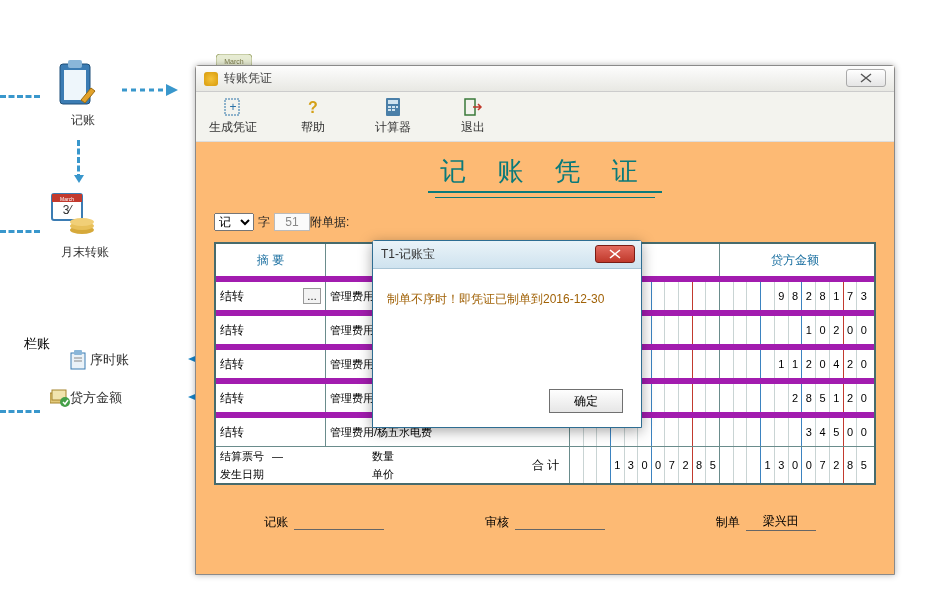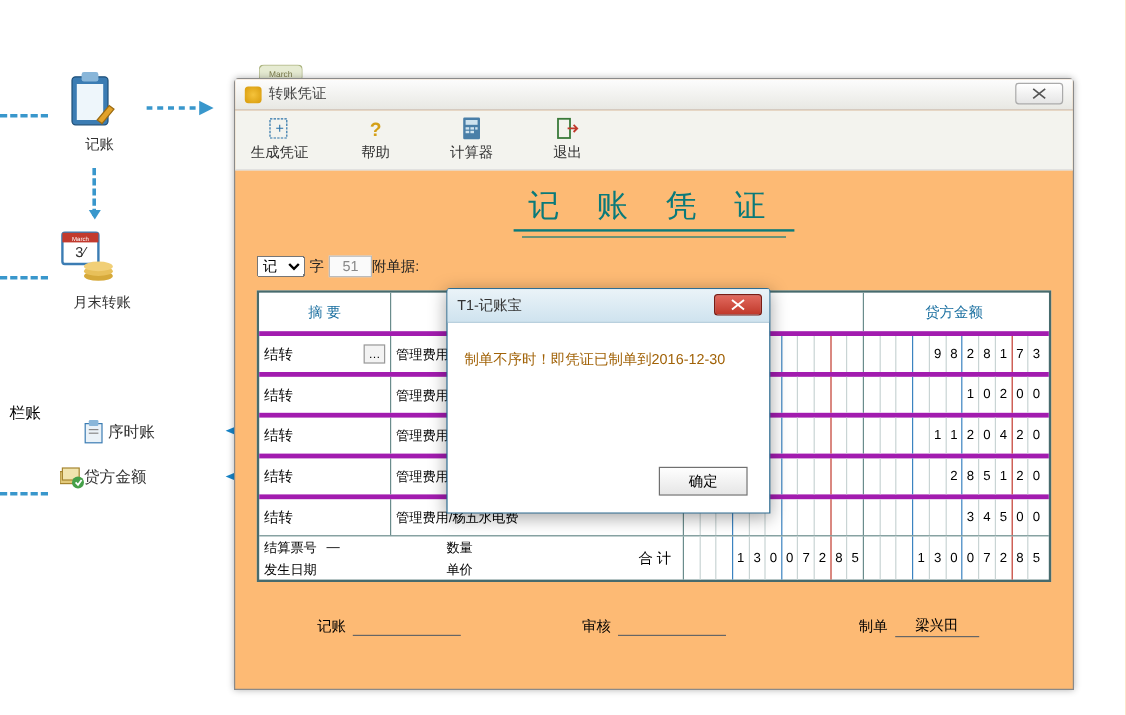--- a/index.html
+++ b/index.html
@@ -46,21 +46,21 @@
 .date-dd { position:absolute; right:1px; top:1px; width:14px; height:14px; background:linear-gradient(#f8f8f8,#dcdcdc); border:1px solid #999; font-size:8px; display:flex;align-items:center;justify-content:center;}
 .hr-right { font-size:12px; }
 
 
 .voucher-table { border:2px solid #476b6d; margin-top:6px; background:#fff; font-size:12px;}
 .vt-head { display:flex; height:32px; background:#fff; }
 .vt-col-abstract { width:110px; border-right:1px solid #6a8c8c; display:flex;align-items:center;justify-content:center; color:#1a6fa0;}
 .vt-col-subject { width:244px; border-right:1px solid #6a8c8c; display:flex;align-items:center;justify-content:center;}
 .vt-col-debit { width:150px; border-right:1px solid #6a8c8c; display:flex;align-items:center;justify-content:center; color:#1a6fa0;}
 .vt-col-credit { width:150px; display:flex;align-items:center;justify-content:center; color:#1a6fa0;}
-.vt-row { display:flex; height:34px; border-top:4px solid #a21caf;}
+.vt-row { display:flex; height:34px; border-top:6px solid #a21caf;}
 .cell-abs { width:110px; border-right:1px solid #6a8c8c; padding:2px 4px; display:flex; align-items:center;}
 .cell-abs .dots { margin-left:auto; width:18px; height:16px; border:1px solid #999; background:#f3f3f3; font-size:10px; display:flex;align-items:center;justify-content:center; cursor:pointer;}
 .cell-sub { width:244px; border-right:1px solid #6a8c8c; padding:2px 4px; font-size:11px; display:flex;align-items:center; overflow:hidden;}
 .cell-amt { display:flex; width:150px; border-right:1px solid #6a8c8c;}
 .cell-amt:last-child{border-right:none;}
 .amt-grid { display:flex; width:100%; }
 .amt-d { flex:1; border-right:1px solid #c9d4d4; display:flex; align-items:center; justify-content:center; font-size:11px;}
 .amt-d.blue { border-right:1px solid #3b83c0;}
 .amt-d.red { border-right:1px solid #c23a2e;}
 .amt-d:last-child{border-right:none;}
@@ -124,21 +124,21 @@
         <text x="17" y="9" font-size="5" fill="#fff" text-anchor="middle">March</text>
         <text x="17" y="22" font-size="12" fill="#333" text-anchor="middle">3⁄</text>
         <ellipse cx="32" cy="38" rx="12" ry="4" fill="#d6a93a"></ellipse>
         <ellipse cx="32" cy="34" rx="12" ry="4" fill="#e8c05a"></ellipse>
         <ellipse cx="32" cy="30" rx="12" ry="4" fill="#f1cf77"></ellipse>
       </svg>
   </div>
   <div class="flow-label">月末转账</div>
 </div>
 
-<div style="position:absolute;left:8px;top:335px;font-size:13px;">栏账</div>
+<div style="position:absolute;left:24px;top:335px;font-size:13px;">栏账</div>
 <div class="side-item" style="left:70px; top:350px;">
   <svg viewBox="0 0 20 20">
       <rect x="1" y="3" width="14" height="16" fill="#eaf2f8" stroke="#3b7cb3"></rect>
       <rect x="4" y="0" width="8" height="5" rx="1" fill="#89b6d9"></rect>
       <line x1="4" y1="8" x2="12" y2="8" stroke="#888"></line>
       <line x1="4" y1="11" x2="12" y2="11" stroke="#888"></line>
     </svg>
   <span>序时账</span>
 </div>
 <div class="side-item" style="left:50px; top:388px;">

